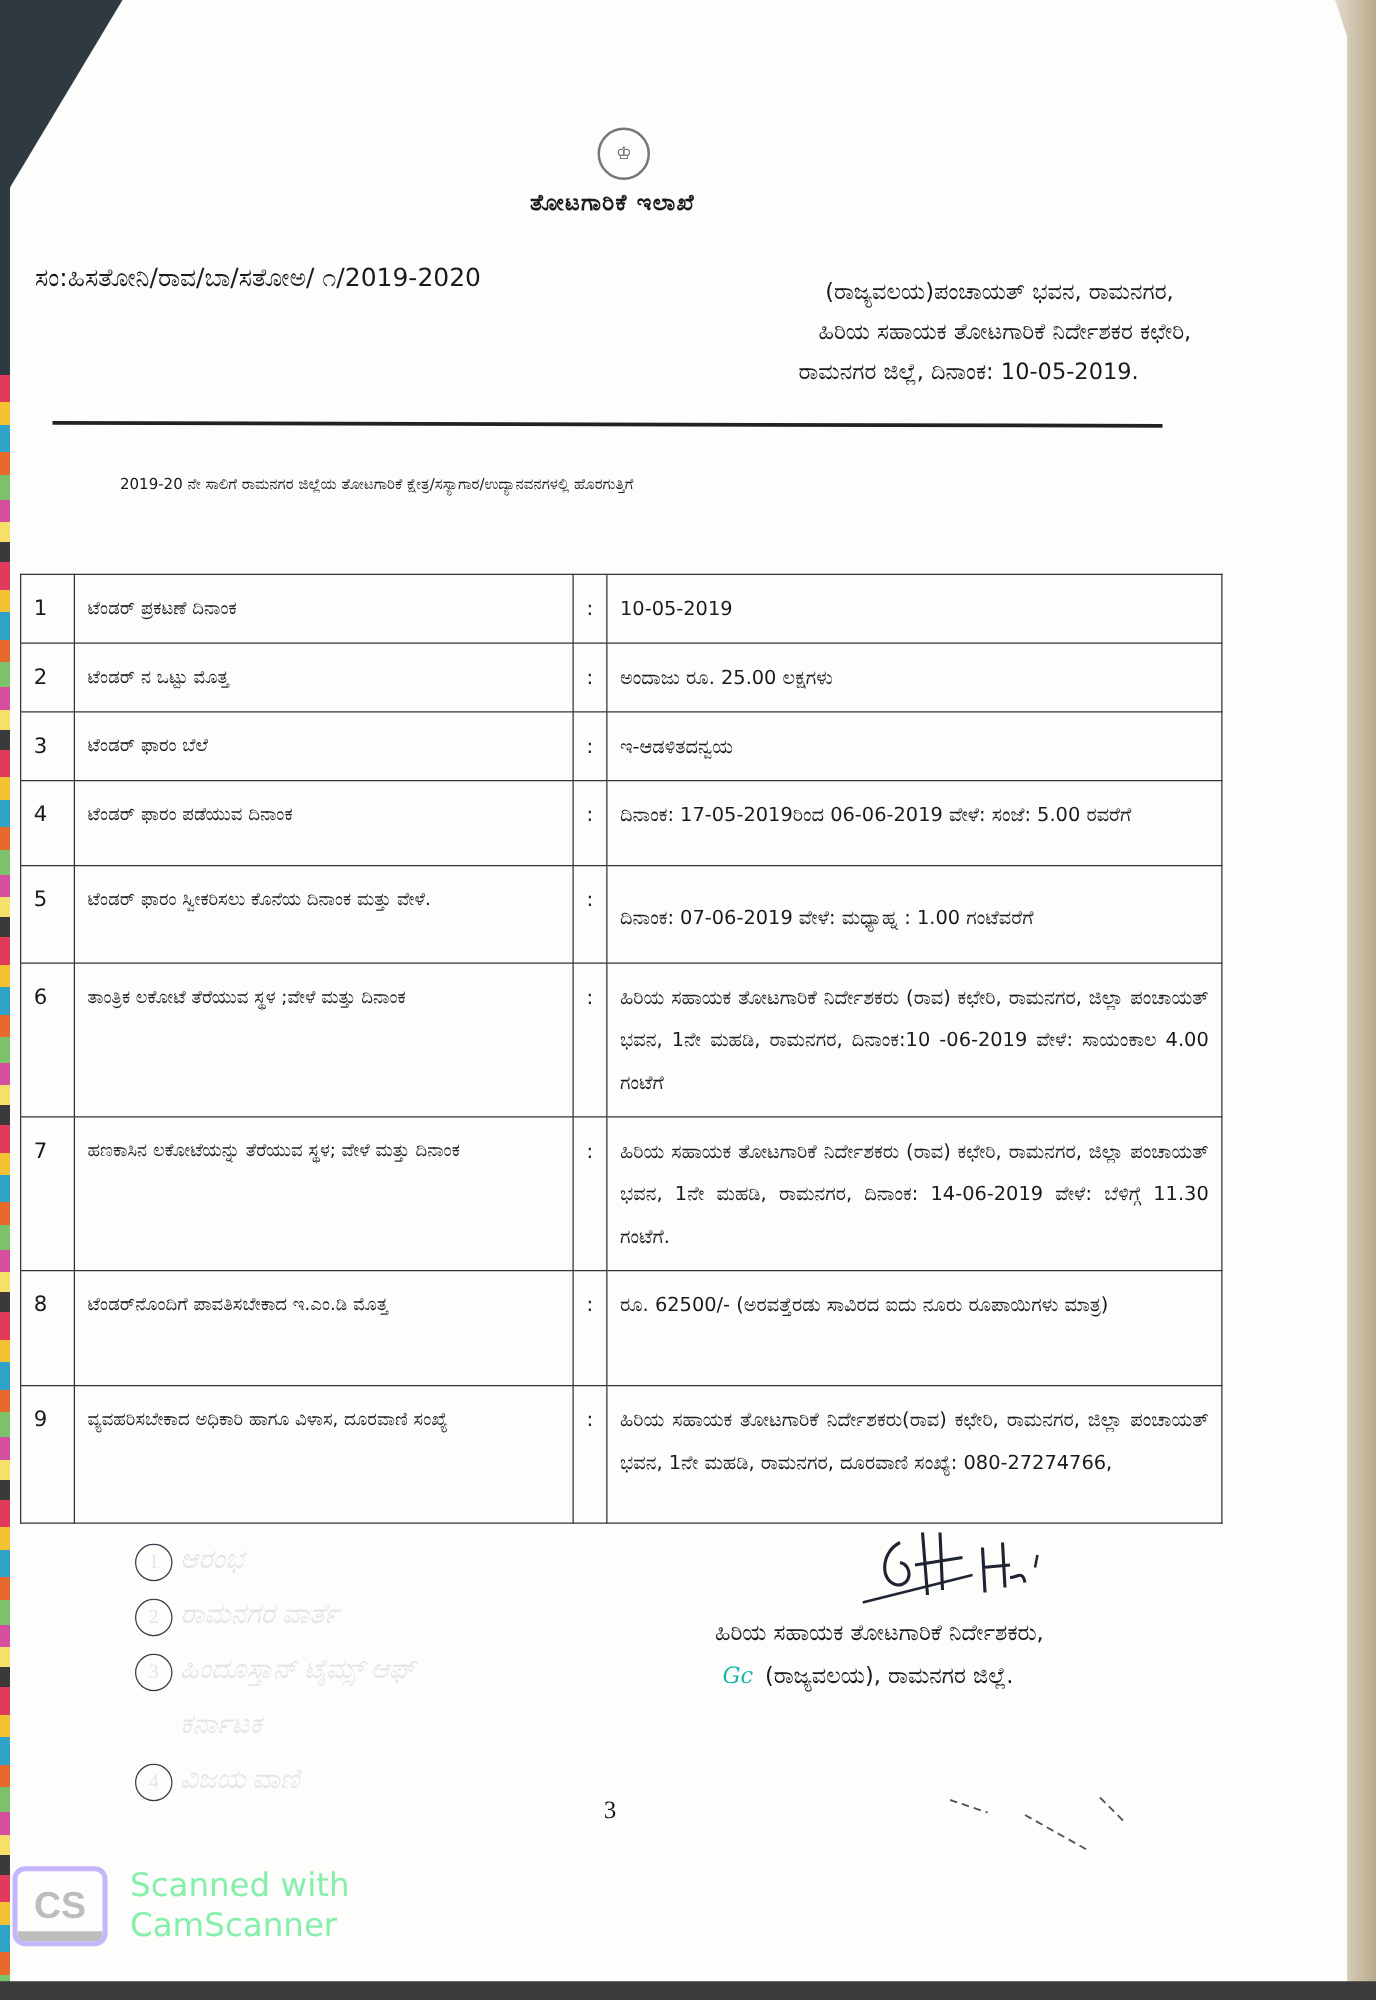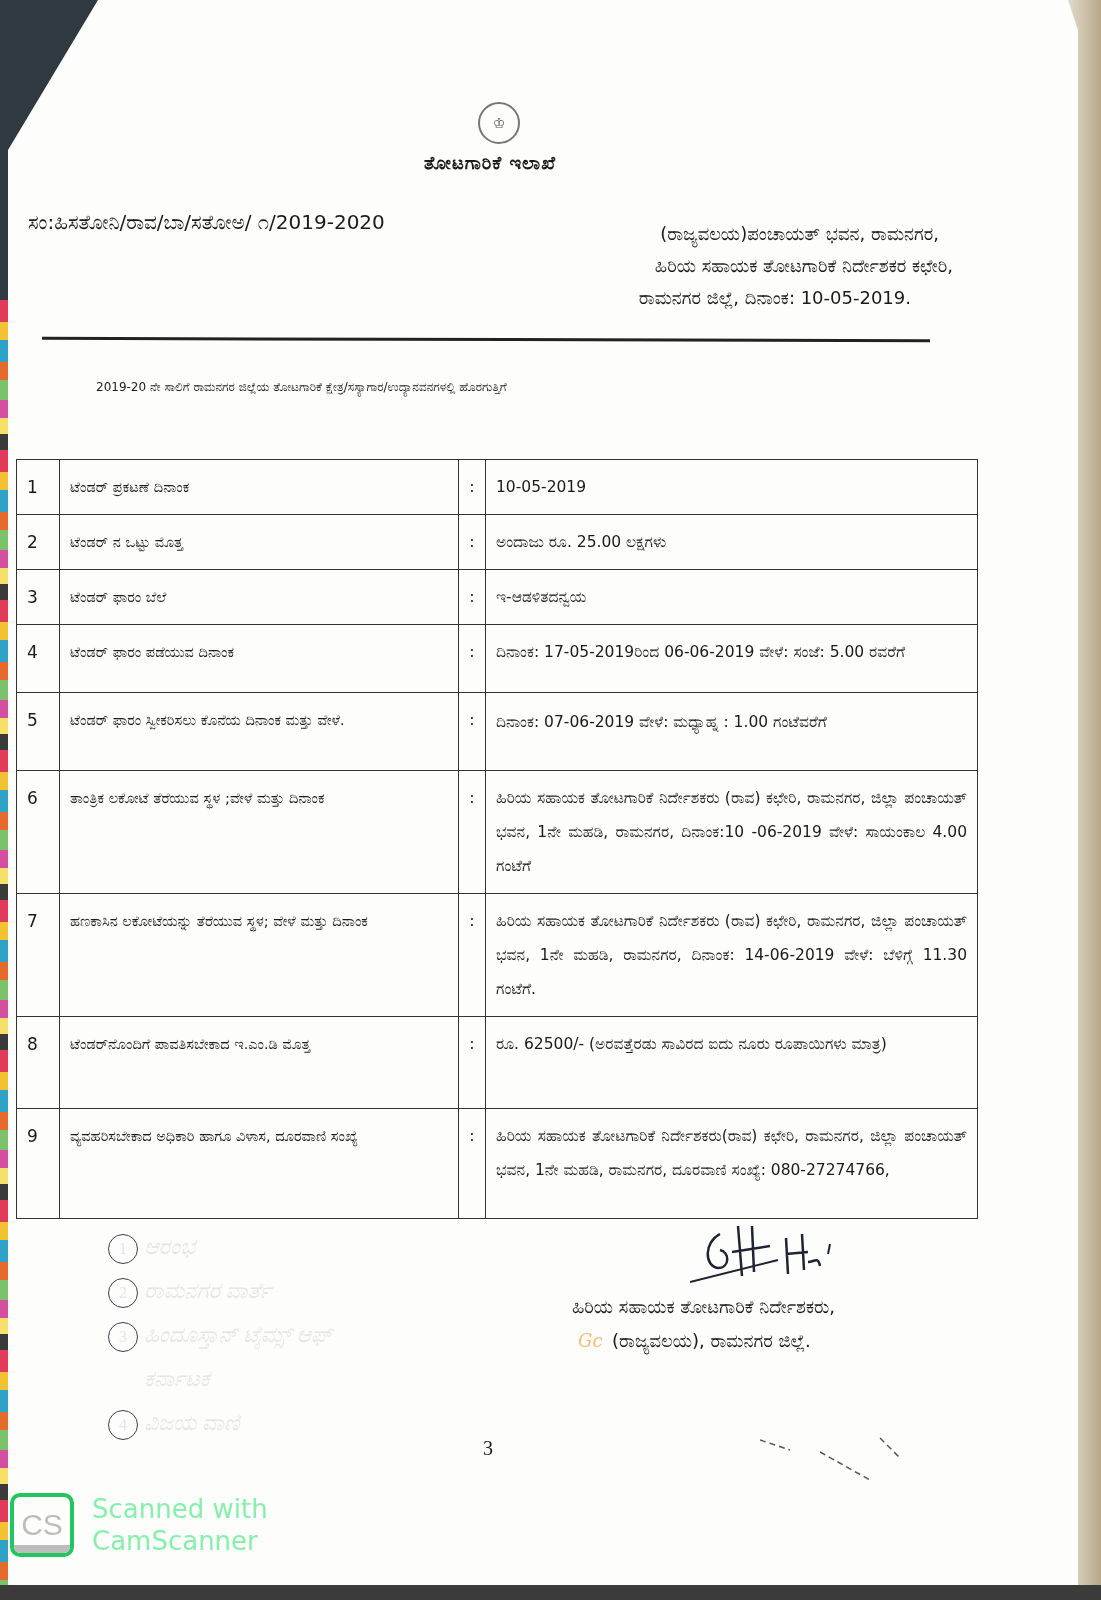--- a/index.html
+++ b/index.html
@@ -95,38 +95,38 @@
 
     .signature {
       position: absolute; left: 690px; top: 1222px; width: 170px; height: 70px;
     }
     .sign-block {
       position: absolute; left: 572px; top: 1290px; font-size: 18px; line-height: 34px;
     }
     .sign-block .l2 { display: block; padding-left: 40px; }
     .initials {
       position: absolute; left: 578px; top: 1330px; font-family: "DejaVu Serif", serif;
-      font-style: italic; font-size: 18px; color: #fdba74;
+      font-style: italic; font-size: 18px; color: #14b8a6;
     }
     .page-no {
       position: absolute; left: 483px; top: 1437px; font-family: "Liberation Serif", serif;
       font-size: 20px;
     }
     .stray-marks {
       position: absolute; left: 760px; top: 1430px; width: 160px; height: 60px;
     }
 
     .watermark {
       position: absolute; left: 10px; top: 1493px; display: flex; align-items: center;
       color: #b8b8b8;
     }
     .wm-logo {
-      width: 64px; height: 64px; border: 4px solid #22c55e; border-radius: 10px;
+      width: 76px; height: 64px; border: 4px solid #c4b5fd; border-radius: 10px;
       display: flex; align-items: center; justify-content: center;
-      font-family: "Liberation Sans", sans-serif; font-weight: normal; font-size: 30px; color: #bdbdbd;
+      font-family: "Liberation Sans", sans-serif; font-weight: bold; font-size: 30px; color: #bdbdbd;
       box-sizing: border-box; position: relative; overflow: hidden;
     }
     .wm-logo::after {
       content: ""; position: absolute; left: 0; bottom: 0; width: 100%; height: 8px; background: #bdbdbd;
     }
     .wm-text {
       margin-left: 18px; font-family: "DejaVu Sans", sans-serif; font-size: 26px; line-height: 32px;
       color: #86efac;
     }
     .wm-text span { display: block; }
@@ -180,21 +180,21 @@
     <tr style="height:68px">
       <td class="num">4</td>
       <td class="label">ಟೆಂಡರ್ ಫಾರಂ ಪಡೆಯುವ ದಿನಾಂಕ</td>
       <td class="colon">:</td>
       <td class="value">ದಿನಾಂಕ: 17-05-2019ರಿಂದ   06-06-2019 ವೇಳೆ: ಸಂಜೆ:   5.00 ರವರೆಗೆ</td>
     </tr>
     <tr style="height:78px">
       <td class="num">5</td>
       <td class="label">ಟೆಂಡರ್ ಫಾರಂ ಸ್ವೀಕರಿಸಲು ಕೊನೆಯ ದಿನಾಂಕ ಮತ್ತು ವೇಳೆ.</td>
       <td class="colon">:</td>
-      <td class="value" style="padding-top:12px">ದಿನಾಂಕ: 07-06-2019    ವೇಳೆ: ಮಧ್ಯಾಹ್ನ :  1.00 ಗಂಟೆವರೆಗೆ</td>
+      <td class="value" style="padding-top:24px">ದಿನಾಂಕ: 07-06-2019    ವೇಳೆ: ಮಧ್ಯಾಹ್ನ :  1.00 ಗಂಟೆವರೆಗೆ</td>
     </tr>
     <tr style="height:112px">
       <td class="num">6</td>
       <td class="label">ತಾಂತ್ರಿಕ ಲಕೋಟೆ ತೆರೆಯುವ ಸ್ಥಳ ;ವೇಳೆ ಮತ್ತು ದಿನಾಂಕ</td>
       <td class="colon">:</td>
       <td class="value">ಹಿರಿಯ ಸಹಾಯಕ ತೋಟಗಾರಿಕೆ ನಿರ್ದೇಶಕರು (ರಾವ) ಕಛೇರಿ, ರಾಮನಗರ, ಜಿಲ್ಲಾ ಪಂಚಾಯತ್ ಭವನ,   1ನೇ ಮಹಡಿ, ರಾಮನಗರ, ದಿನಾಂಕ:10 -06-2019 ವೇಳೆ: ಸಾಯಂಕಾಲ 4.00 ಗಂಟೆಗೆ</td>
     </tr>
     <tr style="height:122px">
       <td class="num">7</td>
       <td class="label">ಹಣಕಾಸಿನ ಲಕೋಟೆಯನ್ನು ತೆರೆಯುವ ಸ್ಥಳ; ವೇಳೆ ಮತ್ತು ದಿನಾಂಕ</td>

